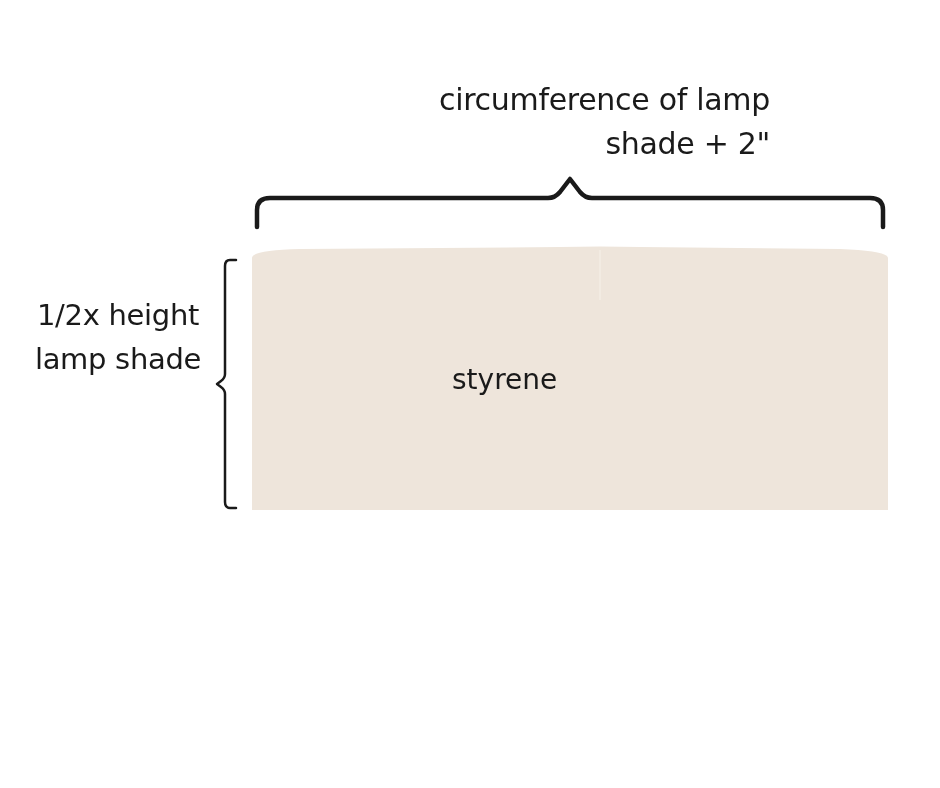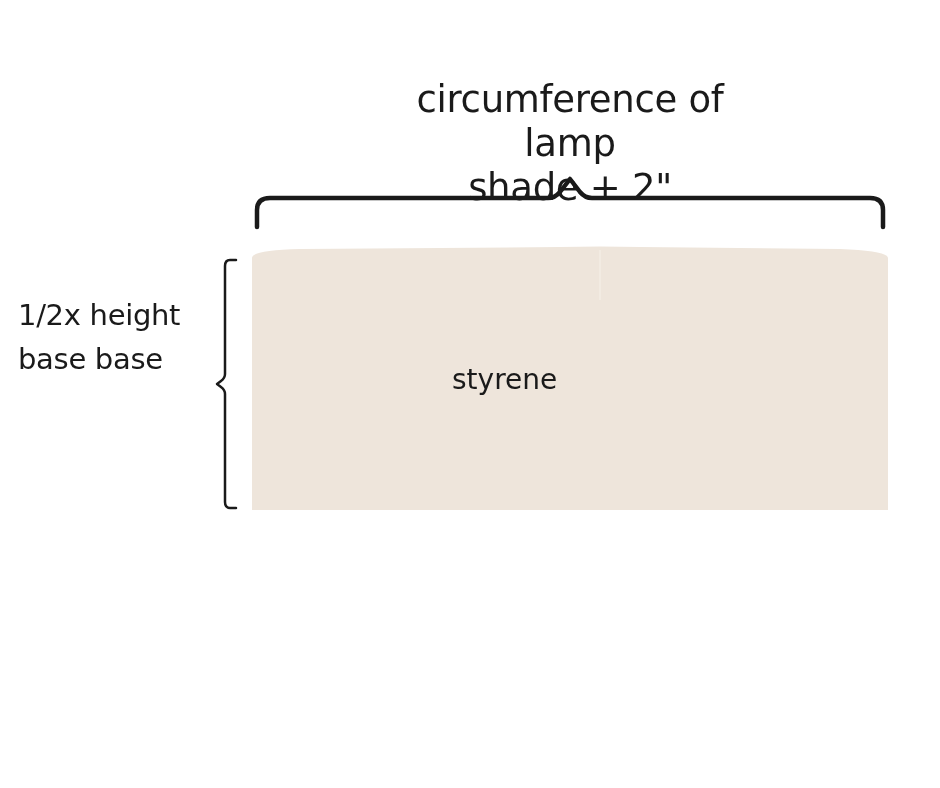--- a/index.html
+++ b/index.html
@@ -20,31 +20,31 @@
       left: 0;
       top: 0;
       width: 940px;
       height: 788px;
     }
     .top-label {
       position: absolute;
       left: 370px;
       top: 78px;
       width: 400px;
-      text-align: center;
-      font-size: 37px;
+      text-align: right;
+      font-size: 30px;
       line-height: 44px;
       letter-spacing: -0.3px;
     }
     .side-label {
       position: absolute;
       left: 18px;
       top: 293px;
       width: 200px;
-      text-align: left;
+      text-align: center;
       font-size: 29px;
       line-height: 44px;
       letter-spacing: -0.3px;
     }
     .sheet-label {
       position: absolute;
       left: 452px;
       top: 360px;
       width: 260px;
       font-size: 28px;
@@ -72,18 +72,18 @@
     <path d="M236 260 L230 260 Q225 260 225 266 L225 374 Q225 378 221 381 L217 384 L221 387 Q225 390 225 394 L225 502 Q225 508 230 508 L236 508" fill="none" stroke="#1A1A1A" stroke-width="2.5" stroke-linecap="round" stroke-linejoin="round"></path>
   </svg>
 
   <div class="top-label">
     <div>circumference of lamp</div>
     <div>shade + 2"</div>
   </div>
 
   <div class="side-label">
     <div>1/2x height</div>
-    <div>base base</div>
+    <div>lamp shade</div>
   </div>
 
   <div class="sheet-label">styrene</div>
 
 </div>
 
 </body></html>

